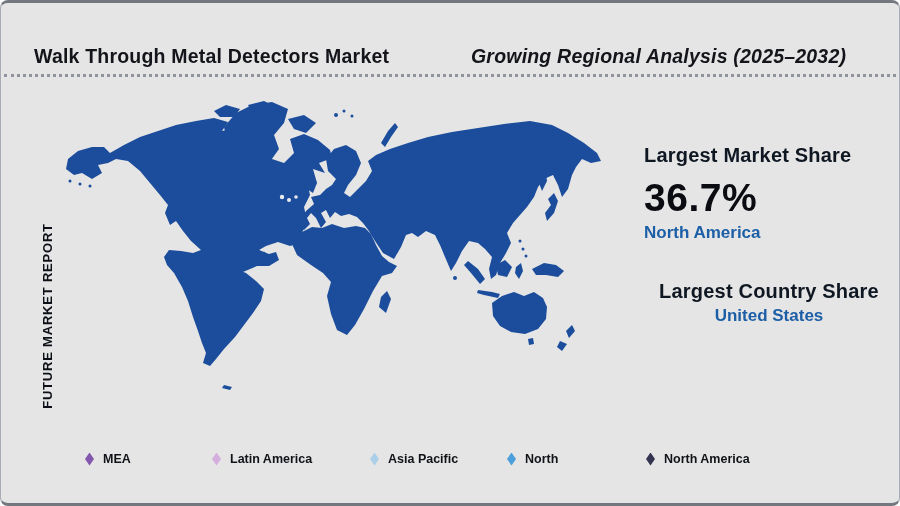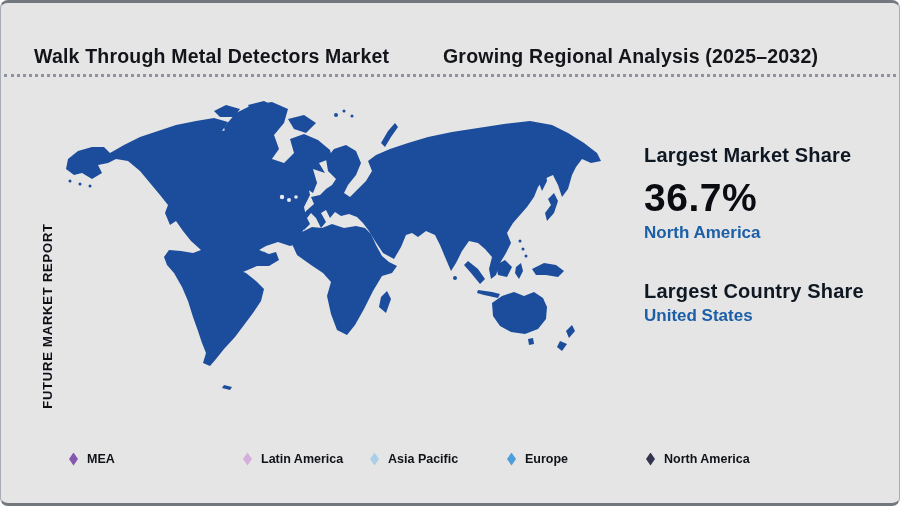--- a/index.html
+++ b/index.html
@@ -4,40 +4,40 @@
 <style>
   html,body{margin:0;padding:0;background:#ffffff;font-family:"Liberation Sans",sans-serif;}
   .frame{
     position:relative;width:900px;height:506px;box-sizing:border-box;
     background:#e5e5e5;overflow:hidden;
     border:1px solid #a7acb5;border-top:3px solid #73787f;border-bottom:3px solid #73787f;
     border-radius:8px;
   }
   .title{position:absolute;top:42px;font-size:19.5px;font-weight:bold;color:#14151a;letter-spacing:0.2px;white-space:nowrap;}
   .title-left{left:33px;}
-  .title-right{left:442px;}
+  .title-right{left:470px;font-style:italic;}
   .dotted-sep{position:absolute;top:71px;left:3px;right:3px;height:0;border-top:3px dotted #8f939c;}
   .side-label{
     position:absolute;left:46px;top:313px;transform:translate(-50%,-50%) rotate(-90deg);
     font-size:13px;font-weight:bold;color:#0d1016;letter-spacing:0.8px;white-space:nowrap;
   }
   .map-svg{position:absolute;left:63px;top:98px;width:540px;height:292px;}
   .stats{position:absolute;left:643px;top:141px;width:250px;}
   .stat-label{font-size:20px;font-weight:bold;color:#0e1722;letter-spacing:0.2px;}
   .stat-value{font-size:39px;font-weight:bold;color:#0a0c12;margin-top:9px;letter-spacing:0.5px;}
   .stat-region{font-size:17px;font-weight:bold;color:#1d5fa7;margin-top:3px;}
-  .stat-block + .stat-block{margin-top:37px;}
+  .stat-block + .stat-block{margin-top:37px;text-align:center;}
   .legend{position:absolute;top:447px;left:0;width:100%;height:20px;}
   .legend-item{position:absolute;display:flex;align-items:center;gap:9px;height:18px;}
   .legend-marker{
     display:inline-block;width:9px;height:13px;flex:0 0 9px;
     clip-path:polygon(50% 0,100% 50%,50% 100%,0 50%);
   }
   .legend-label{font-size:12.5px;font-weight:bold;color:#101318;white-space:nowrap;}
-  .li-0{left:68px;} .li-1{left:242px;} .li-2{left:369px;justify-content:center;} .li-3{left:506px;} .li-4{left:645px;}
+  .li-0{left:84px;} .li-1{left:211px;} .li-2{left:369px;justify-content:center;} .li-3{left:506px;} .li-4{left:645px;}
 </style>
 </head>
 <body>
 
 <div class="frame">
 
   <div class="title title-left">Walk Through Metal Detectors Market</div>
   <div class="title title-right">Growing Regional Analysis (2025–2032)</div>
   <div class="dotted-sep"></div>
 
@@ -123,21 +123,21 @@
     <div class="legend-item li-1">
       <span class="legend-marker" style="background-color: rgb(212, 174, 221);"></span>
       <span class="legend-label">Latin America</span>
     </div>
     <div class="legend-item li-2">
       <span class="legend-marker" style="background-color: rgb(171, 207, 232);"></span>
       <span class="legend-label">Asia Pacific</span>
     </div>
     <div class="legend-item li-3">
       <span class="legend-marker" style="background-color: rgb(77, 159, 219);"></span>
-      <span class="legend-label">Europe</span>
+      <span class="legend-label">North</span>
     </div>
     <div class="legend-item li-4">
       <span class="legend-marker" style="background-color: rgb(51, 52, 80);"></span>
       <span class="legend-label">North America</span>
     </div>
   </div>
 
 </div>
 
 </body></html>

